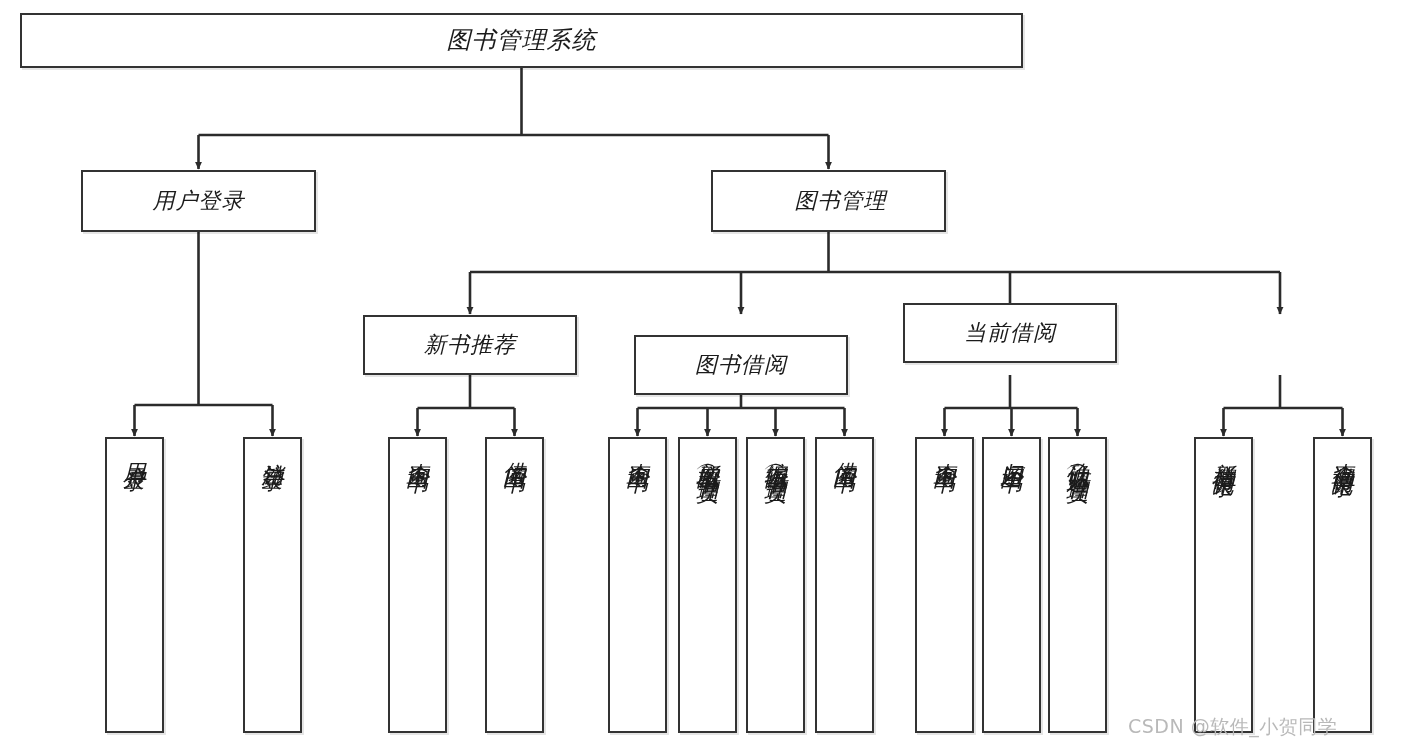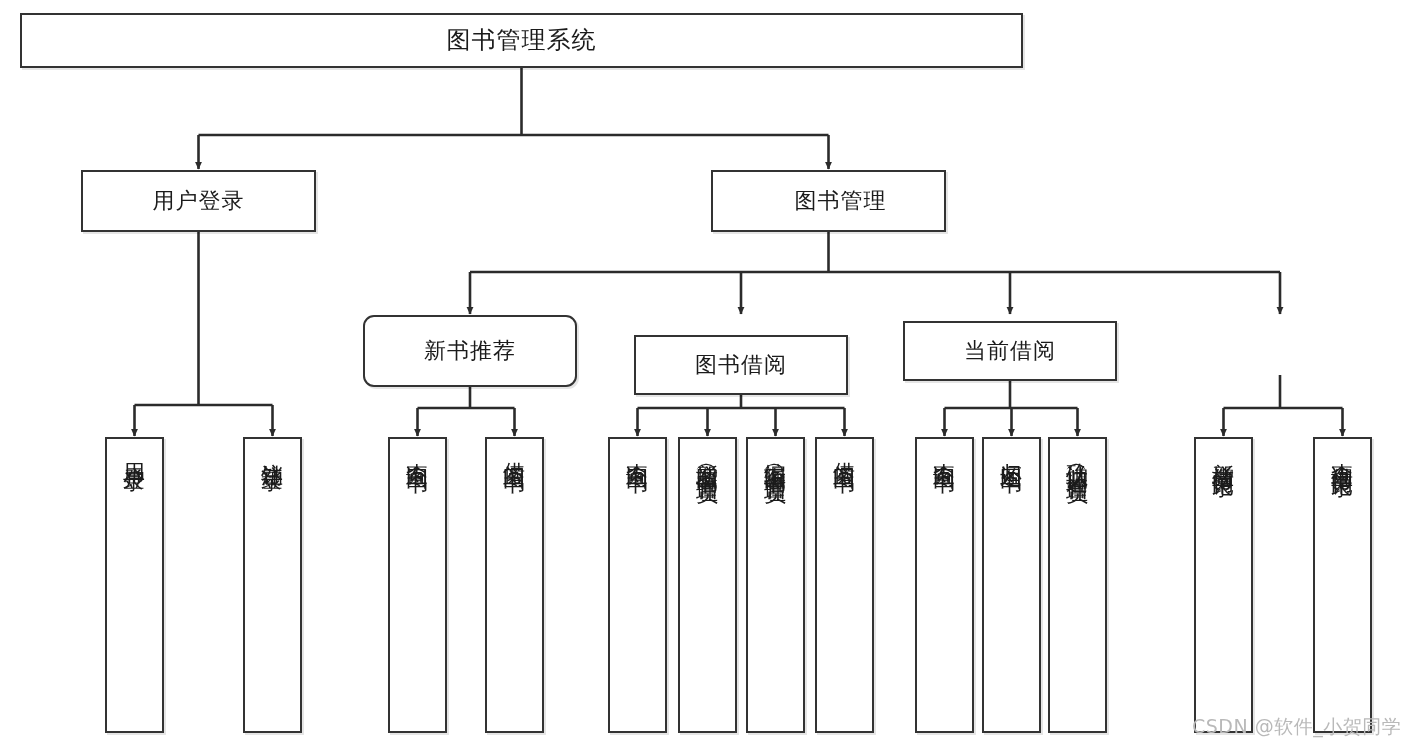--- a/index.html
+++ b/index.html
@@ -30,20 +30,21 @@
   .node {
     position: absolute;
     box-sizing: border-box;
     background: #ffffff;
     border: 2px solid #333333;
     box-shadow: 2px 2px 0 rgba(0,0,0,0.10);
     display: flex;
     align-items: center;
     justify-content: center;
     color: #1b1b1b;
+    font-style: italic;
   }
   .node.h {
     font-size: 22px;
     letter-spacing: 1px;
     line-height: 1.2;
   }
   .node.v {
     font-size: 22px;
     letter-spacing: 1px;
     align-items: flex-start;
@@ -119,27 +120,27 @@
     <span>图书管理系统</span>
   </div>
 
   <div class="node h" style="left: 81px; top: 170px; width: 235px; height: 62px;">
     <span>用户登录</span>
   </div>
   <div class="node h" style="left: 711px; top: 170px; width: 235px; height: 62px; padding-left: 24px;">
     <span>图书管理</span>
   </div>
 
-  <div class="node h" style="left: 363px; top: 315px; width: 214px; height: 72px; border-radius: 11px;">
+  <div class="node h" style="left: 363px; top: 315px; width: 214px; height: 60px;">
     <span>新书推荐</span>
   </div>
   <div class="node h" style="left: 634px; top: 315px; width: 214px; height: 60px; margin-top: 20px;">
     <span>图书借阅</span>
   </div>
-  <div class="node h" style="left: 903px; top: 321px; width: 214px; height: 60px;">
+  <div class="node h" style="left: 903px; top: 303px; width: 214px; height: 60px;">
     <span>当前借阅</span>
   </div>
 
   <div class="node v" style="left: 105px; top: 437px; width: 59px; height: 296px;">
     <span class="vtext">用户登录</span>
   </div>
   <div class="node v" style="left: 243px; top: 437px; width: 59px; height: 296px;">
     <span class="vtext">注销登录</span>
   </div>
 
@@ -173,14 +174,14 @@
     <span class="vtext">确认归还（管理员）</span>
   </div>
 
   <div class="node v" style="left: 1194px; top: 437px; width: 59px; height: 296px;">
     <span class="vtext">新增借阅记录</span>
   </div>
   <div class="node v" style="left: 1313px; top: 437px; width: 59px; height: 296px;">
     <span class="vtext">查询借阅记录</span>
   </div>
 
-  <div class="watermark" style="left: 1192px; top: 714px;">CSDN @软件_小贺同学</div>
+  <div class="watermark" style="left: 1128px; top: 714px;">CSDN @软件_小贺同学</div>
 </div>
 
 </body></html>

